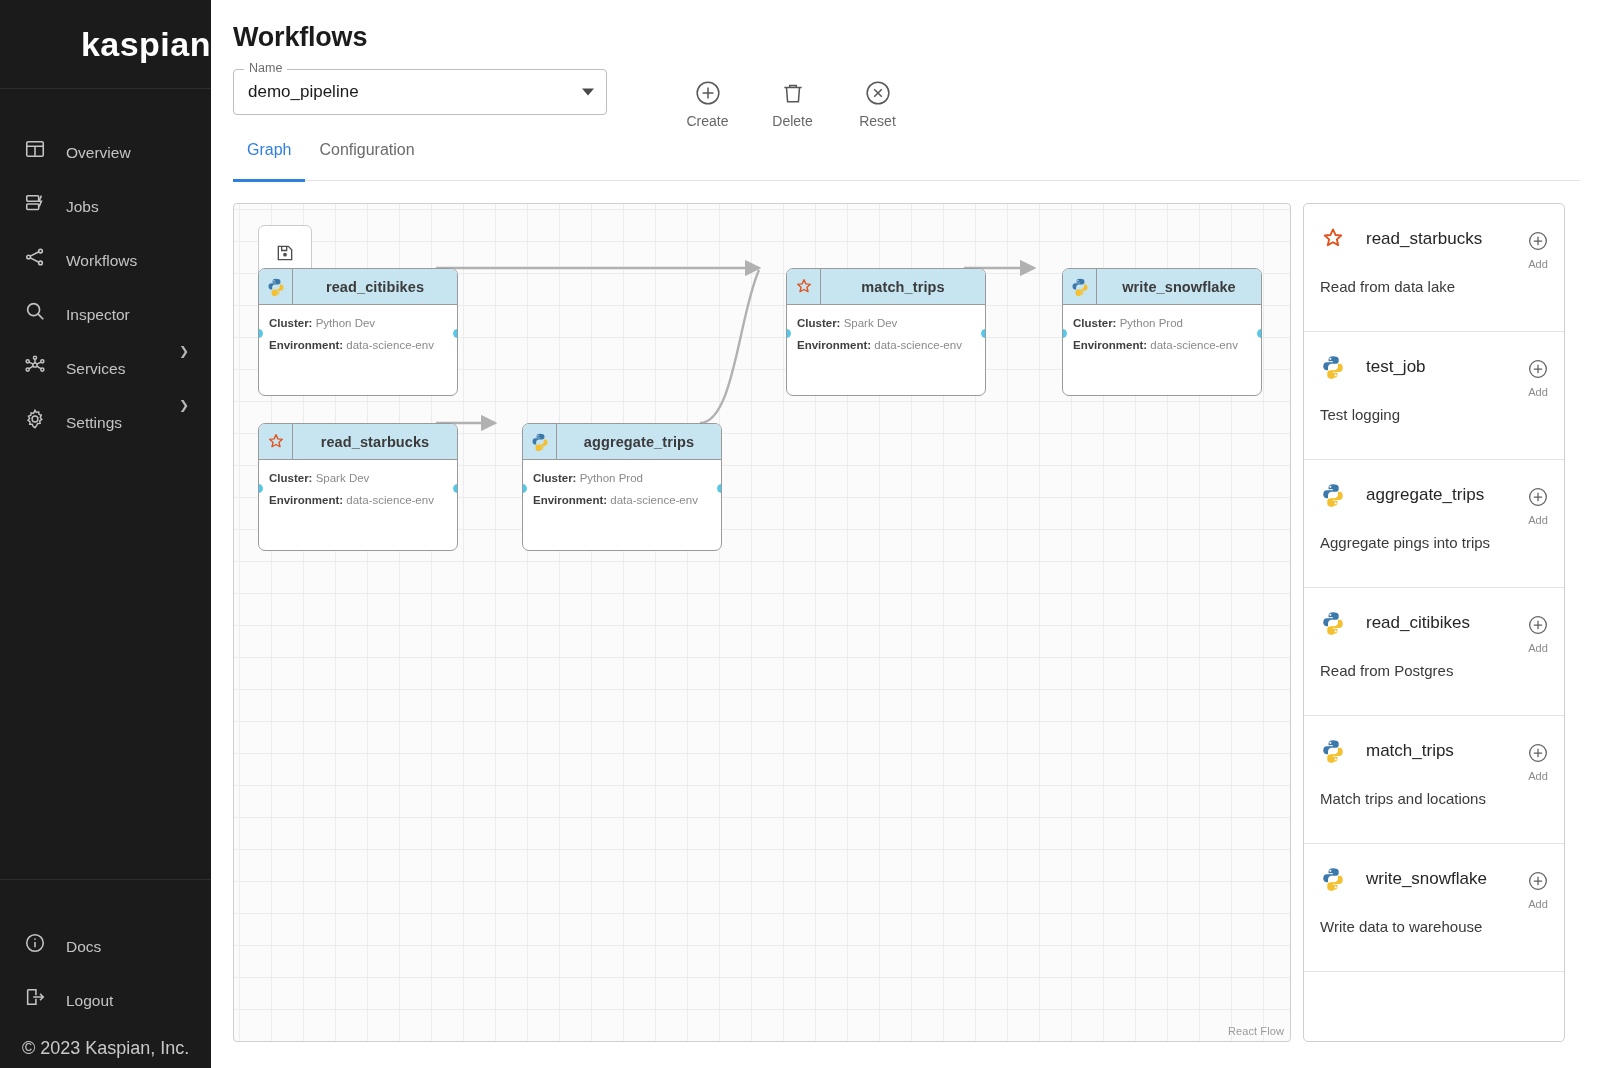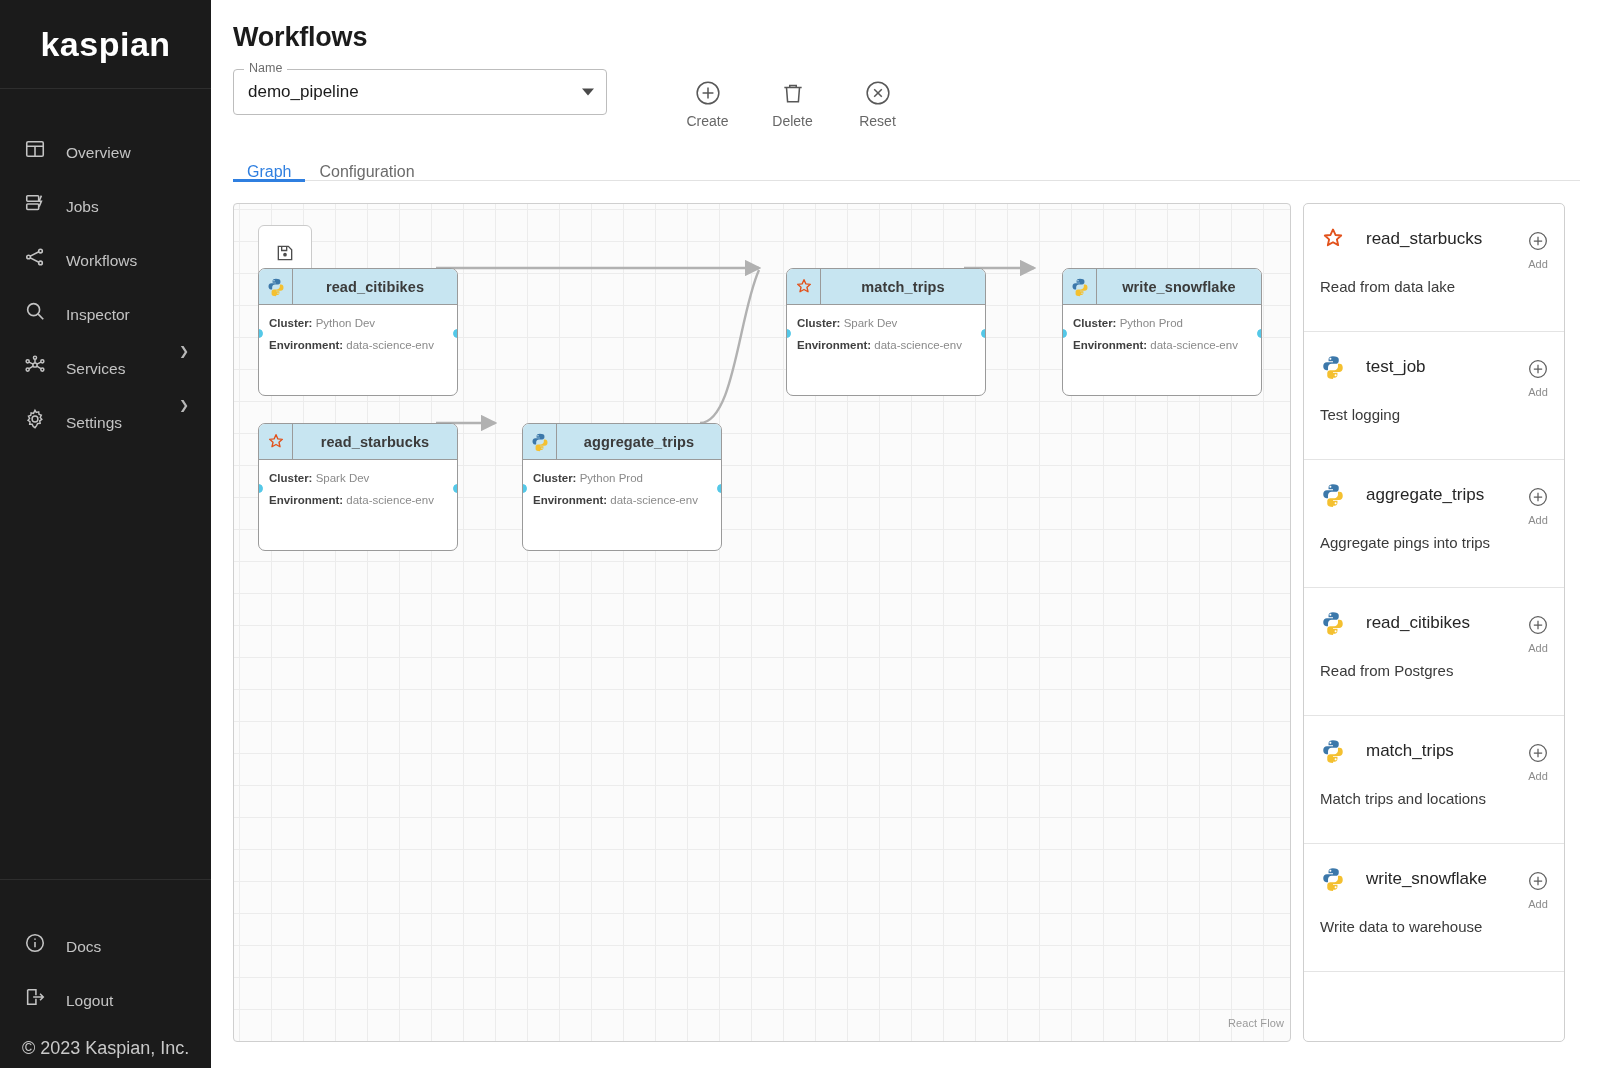--- a/index.html
+++ b/index.html
@@ -13,21 +13,21 @@
 
   
   .sidebar {
     width: 211px; height: 1068px;
     background: #1b1b1b;
     display: flex; flex-direction: column;
     flex: 0 0 211px;
   }
   .brand {
     height: 89px;
-    display: flex; align-items: center; justify-content: center;
+    display: flex; align-items: center; justify-content: flex-end;
     border-bottom: 1px solid #2e2e2e;
   }
   .brand-text {
     color: #ffffff; font-size: 34px; font-weight: 700; letter-spacing: 0.5px;
   }
   .nav { padding-top: 19px; }
   .nav-item {
     display: flex; align-items: flex-end;
     height: 54px; padding-left: 22px;
     color: #c4c4c4; font-size: 15.5px;
@@ -90,21 +90,21 @@
     margin-top: 7px; font-size: 14px; color: #676767;
   }
 
   
   .tabs {
     display: flex; border-bottom: 1px solid #e2e2e2;
     margin-top: 6px; height: 42px;
   }
   .tab {
     padding: 0 14px 0 14px; height: 42px;
-    display: flex; align-items: flex-end; padding-top: 2px;
+    display: flex; align-items: flex-start; padding-top: 2px;
     font-size: 16px; color: #6b6b6b; cursor: pointer;
     position: relative;
   }
   .tab.active { color: #2f7fe0; }
   .tab.active::after {
     content: ""; position: absolute; left: 0; right: 0; bottom: -1px;
     height: 3px; background: #2f7fe0;
   }
 
   
@@ -118,21 +118,21 @@
     background-color: #fbfbfb;
     background-image:
       linear-gradient(to right, #ececec 1px, transparent 1px),
       linear-gradient(to bottom, #ececec 1px, transparent 1px);
     background-size: 32px 32px;
     background-position: 5px 5px;
     overflow: hidden;
     flex: 0 0 1058px;
   }
   .rf-attr {
-    position: absolute; right: 6px; bottom: 12px;
+    position: absolute; right: 6px; bottom: 4px;
     font-size: 11px; color: #9a9a9a; letter-spacing: 0.1px;
   }
 
   
   .canvas-panel {
     position: absolute; left: 24px; top: 21px;
     width: 54px;
     background: #ffffff; border: 1px solid #cbcbcb; border-radius: 6px;
     display: flex; flex-direction: column; align-items: center;
     padding: 12px 0 10px 0;

